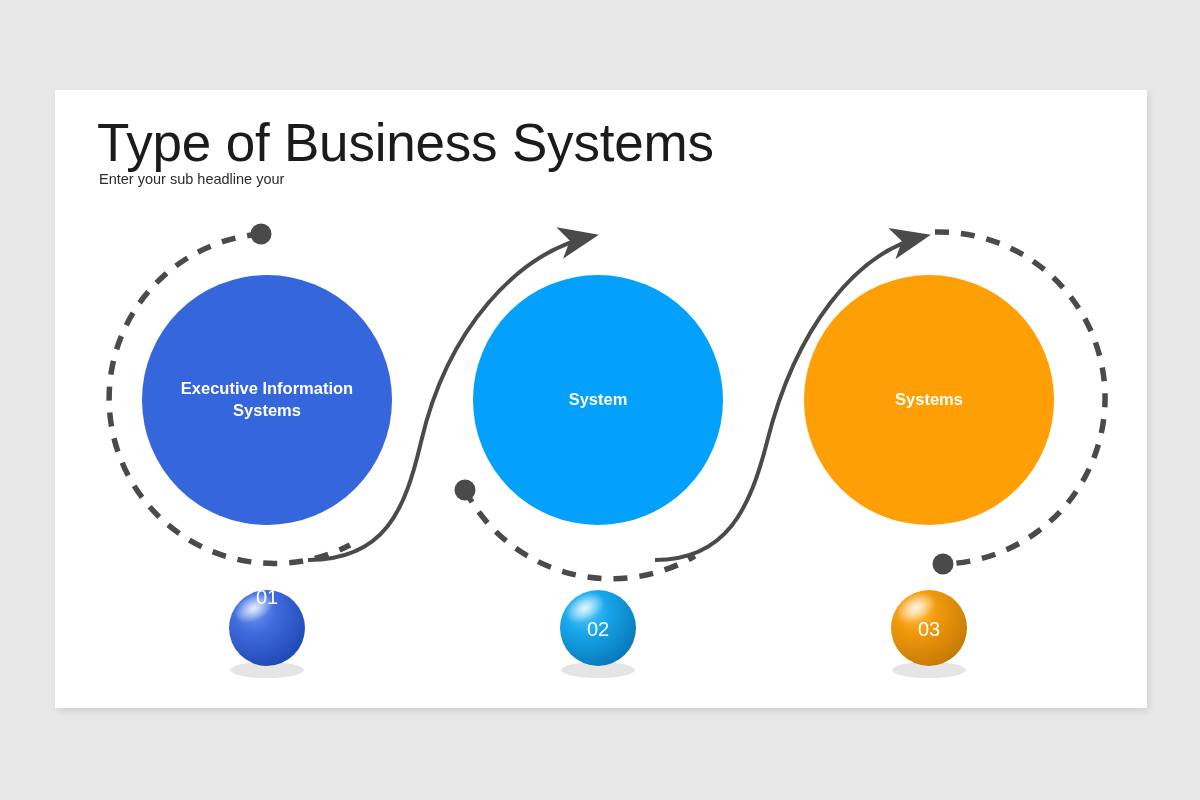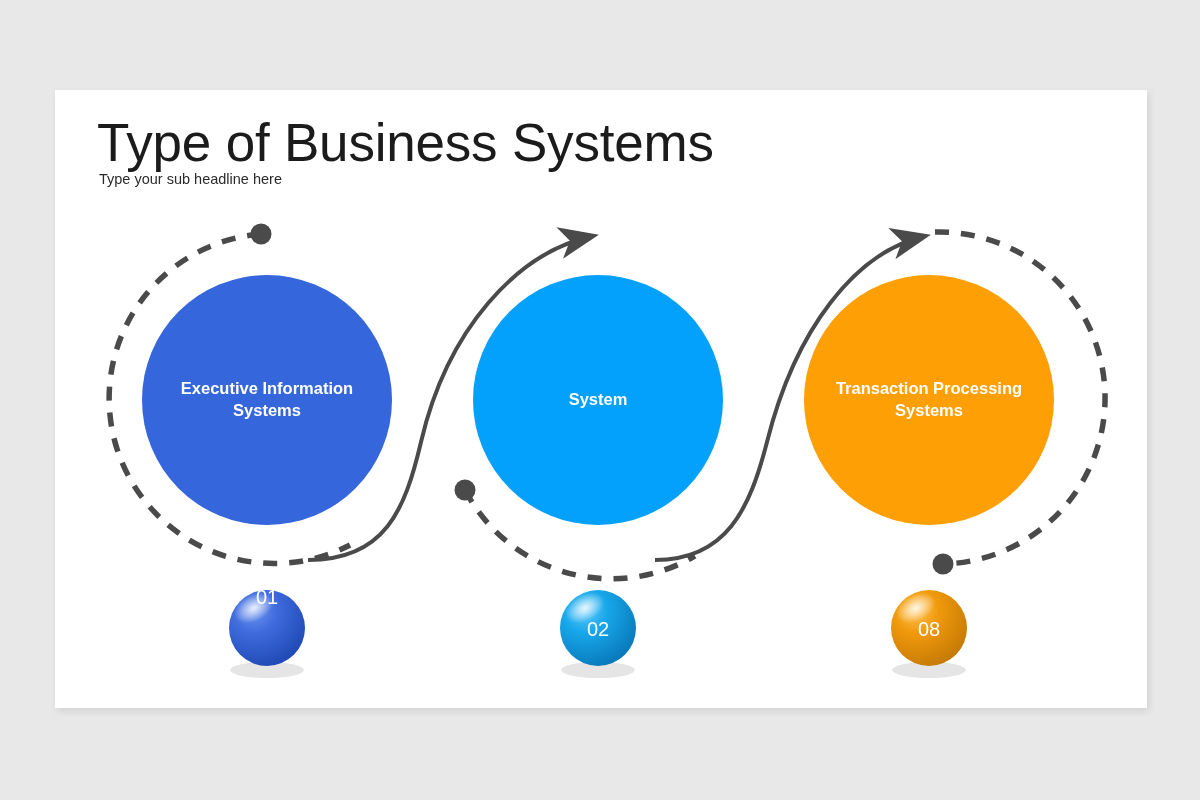--- a/index.html
+++ b/index.html
@@ -69,21 +69,21 @@
     width: 70px;
     pointer-events: none;
   }
 </style>
 </head>
 <body>
 
 <div id="slide">
 
   <div id="title">Type of Business Systems</div>
-  <div id="subtitle">Type your sub headline here</div>
+  <div id="subtitle">Enter your sub headline your</div>
 
   <svg id="flow" viewBox="0 0 1092 618">
     <defs>
       <radialGradient id="sphere1" cx="33%" cy="27%" r="78%">
         <stop offset="0%" stop-color="#6f95ee"></stop>
         <stop offset="38%" stop-color="#3f6bdd"></stop>
         <stop offset="100%" stop-color="#1f49b4"></stop>
       </radialGradient>
       <radialGradient id="sphere2" cx="33%" cy="27%" r="78%">
         <stop offset="0%" stop-color="#5fc8fb"></stop>
@@ -149,21 +149,20 @@
   </svg>
 
   <div class="node-label" style="left:212px; top:310px;">
     <div>Executive Information</div>
     <div>Systems</div>
   </div>
   <div class="node-label" style="left:543px; top:310px;">
     <div>System</div>
   </div>
   <div class="node-label" style="left:874px; top:310px;">
-    <div>Transaction Processing</div>
     <div>Systems</div>
   </div>
 
   <div class="badge-num" style="left:212px; top:507px;">01</div>
   <div class="badge-num" style="left:543px; top:539px;">02</div>
-  <div class="badge-num" style="left:874px; top:539px;">08</div>
+  <div class="badge-num" style="left:874px; top:539px;">03</div>
 
 </div>
 
 </body></html>

